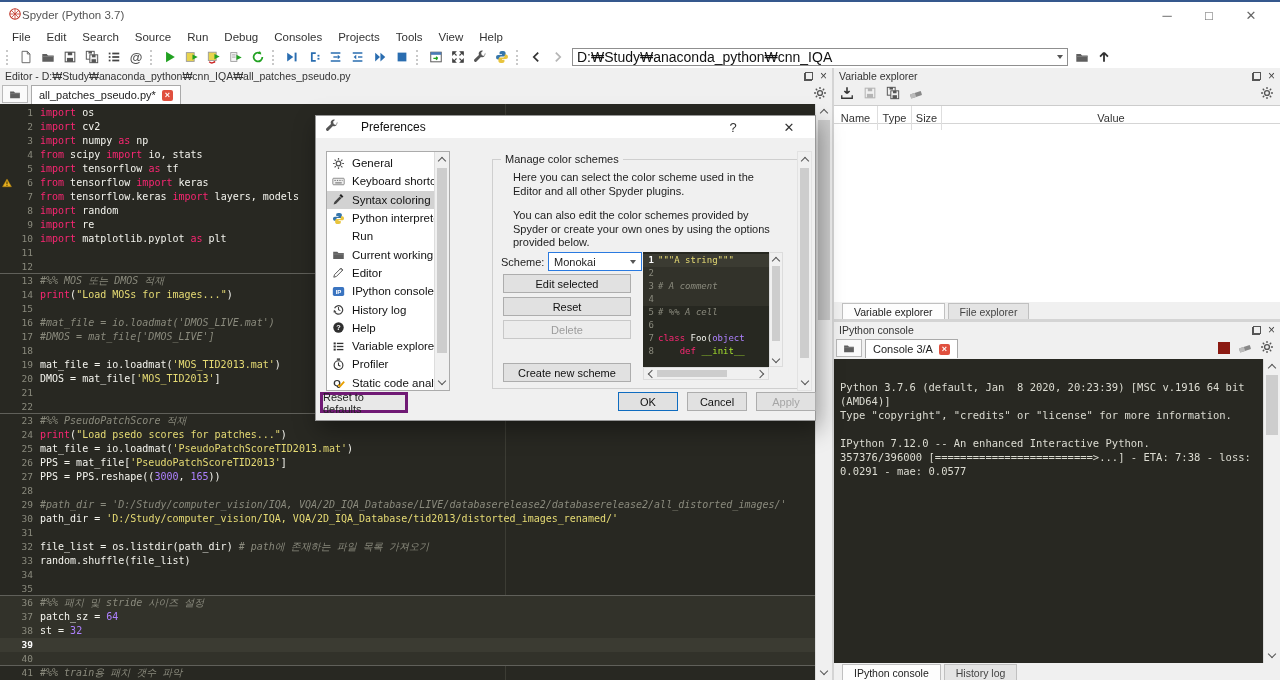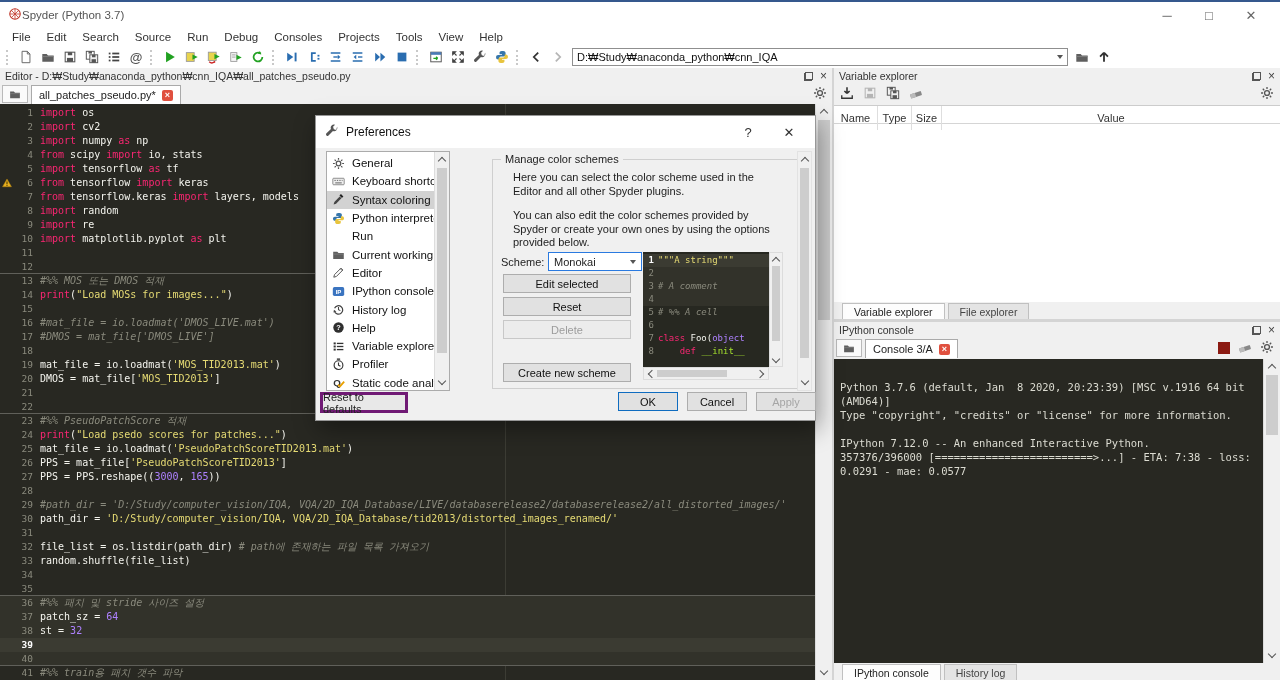--- a/index.html
+++ b/index.html
@@ -11,21 +11,21 @@
 .titlebar{height:28px;background:#fff;border-top:2px solid #35588d;display:flex;align-items:center;padding:0 8px;gap:0}
 .titlebar .title{font-size:11.5px;color:#555}
 .wincontrols{margin-left:auto;display:flex}
 .winbtn{width:42px;height:24px;display:flex;align-items:center;justify-content:center;color:#666;font-size:13px}
 .menubar{height:18px;display:flex;align-items:center;padding-left:4px;background:#fff}
 .menu-item{padding:0 8px;font-size:11.5px;color:#333}
 .toolbar{height:22px;display:flex;align-items:center;padding:0 3px;background:#fff}
 .tbtn{width:22px;height:20px;display:flex;align-items:center;justify-content:center}
 .grip{width:6px;height:15px;border-left:2px dotted #c9c9c9;margin:0 3px}
 .at-glyph{font-size:13px;font-weight:bold;color:#555}
-.pathbox{width:496px;height:18px;border:1px solid #8f8f8f;background:#fff;display:flex;align-items:center;padding:0 4px;margin:0 3px;font-size:11px;color:#111}
+.pathbox{width:496px;height:18px;border:1px solid #8f8f8f;background:#fff;display:flex;align-items:center;padding:0 4px;margin:0 3px;font-size:14px;color:#111}
 .carr{margin-left:auto;border-top:4px solid #555;border-left:3.5px solid transparent;border-right:3.5px solid transparent}
 
 
 .main{position:absolute;top:68px;left:0;width:1280px;bottom:0;background:#d4d4d4}
 .editor-pane{position:absolute;left:0;top:0;width:832px;height:612px;background:#f0f0f0}
 .pane-header{height:16px;background:#f0f0f0;display:flex;align-items:center;padding:0 5px;font-size:10.5px;color:#333}
 .ph-icons{margin-left:auto;display:flex;gap:7px;align-items:center}
 .undock{width:9px;height:9px;position:relative}
 .undock:before{content:"";position:absolute;left:0;bottom:0;width:6px;height:6px;border:1px solid #555;background:#f0f0f0}
 .undock:after{content:"";position:absolute;right:0;top:0;width:6px;height:6px;border:1px solid #555;background:#f0f0f0}
@@ -77,21 +77,21 @@
 .subtab.active{background:#fdfdfd;color:#222}
 .console-pane{position:absolute;top:254px;left:0;right:0;bottom:0;background:#f0f0f0}
 .console-body{position:absolute;top:37px;left:0;right:0;bottom:17px;display:flex}
 .console-text{flex:1;background:#282822;padding:21px 6px;font-family:"DejaVu Sans Mono",monospace;font-size:10.5px;line-height:14px;color:#dcdcd2}
 .console-line{height:14px;white-space:pre}
 .busy-square{width:12px;height:12px;background:#8b1a12;flex:none}
 .ctab-icons{margin-left:auto;display:flex;align-items:center;gap:8px;margin-right:6px;margin-bottom:2px}
 
 
 .dialog{position:absolute;left:315px;top:115px;width:501px;height:306px;background:#f0f0f0;border:1px solid #979797;box-shadow:3px 8px 22px rgba(0,0,0,.38)}
-.dlg-title{height:32px;background:#fff;display:flex;align-items:center;gap:7px;padding:0 9px;font-size:12px;color:#111}
+.dlg-title{height:22px;background:#fff;display:flex;align-items:center;gap:22px;padding:0 9px;font-size:12px;color:#111}
 .dlg-tbtn{width:34px;text-align:center;color:#333;font-size:13px}
 .dlg-title .spacer{flex:1}
 .dlg-list{position:absolute;left:10px;top:35px;width:124px;height:240px;border:1px solid #ababab;background:#fff;display:flex}
 .dlg-list-items{flex:1;padding-top:2px;overflow:hidden}
 .dli{height:18.3px;display:flex;align-items:center;gap:6px;padding:0 4px;font-size:11.5px;color:#111;white-space:nowrap}
 .dli.selected{background:#d2d2d2}
 .dli .ic{width:15px;flex:none;display:flex;align-items:center;justify-content:center}
 .mini-scroll{width:15px;background:#f0f0f0;border-left:1px solid #ddd;position:relative;flex:none}
 .groupbox{position:absolute;left:176px;top:43px;width:306px;height:230px;border:1px solid #cfcfcf}
 .gb-title{position:absolute;left:8px;top:-7px;background:#f0f0f0;padding:0 4px;font-size:11px;color:#222}

